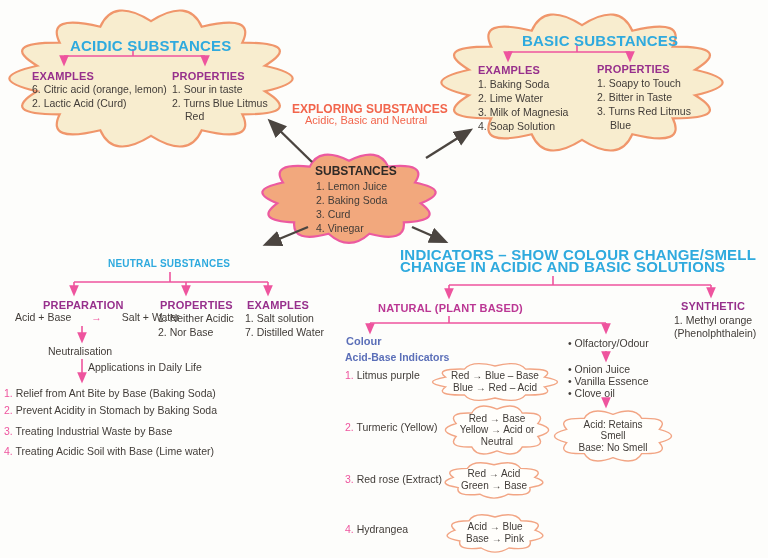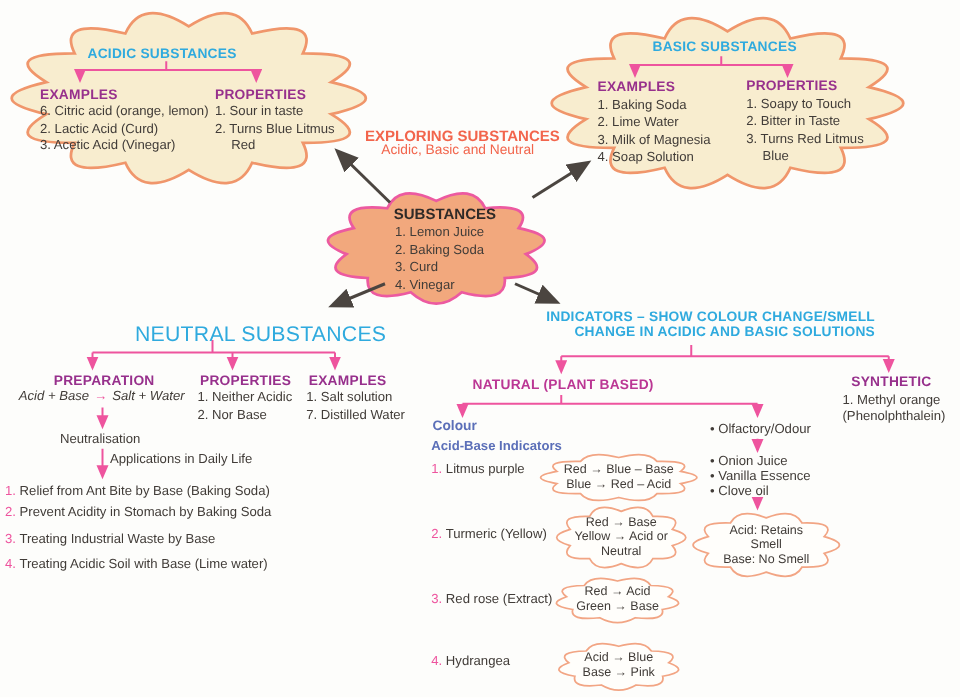--- a/index.html
+++ b/index.html
@@ -1,35 +1,35 @@
 <!DOCTYPE html>
 <html><head>
 <meta charset="utf-8">
 <style>
   * { margin:0; padding:0; box-sizing:border-box; }
   html,body { background:#ffffff; }
   body { font-family:"Liberation Sans", sans-serif; }
   .canvas { position:relative; width:768px; height:558px; background:#FDFDFB; overflow:hidden; }
   .abs { position:absolute; }
   .t  { color:#413C38; font-size:10.5px; line-height:13.6px; white-space:nowrap; }
-  .h-cyan    { color:#2FAADE; font-weight:bold; font-size:11px;  letter-spacing:.2px; white-space:nowrap; }
-  .h-cyan-lg { color:#2FAADE; font-weight:normal; font-size:17px; letter-spacing:.2px; white-space:nowrap; }
+  .h-cyan    { color:#2FAADE; font-weight:bold; font-size:15px;  letter-spacing:.2px; white-space:nowrap; }
+  .h-cyan-lg { color:#2FAADE; font-weight:bold; font-size:10px; letter-spacing:.2px; white-space:nowrap; }
   .h-purple  { color:#97308C; font-weight:bold; font-size:11px; letter-spacing:.2px; white-space:nowrap; }
   .h-magenta { color:#BB3794; font-weight:bold; font-size:11px; letter-spacing:.2px; white-space:nowrap; }
   .h-blue    { color:#5B6FB8; font-weight:bold; font-size:10.5px; white-space:nowrap; }
   .orange-b  { color:#F2654C; font-weight:bold; font-size:12px; white-space:nowrap; }
   .orange    { color:#F2654C; font-size:11px; white-space:nowrap; }
   .pink      { color:#EE549E; }
   .ink-b     { color:#2F2A27; font-weight:bold; font-size:12px; white-space:nowrap; }
   .indent    { padding-left:13px; }
   .lh14 > div { line-height:14px; }
   .cloud { display:flex; align-items:center; justify-content:center; }
   .cloud-svg { position:absolute; left:0; top:0; width:100%; height:100%; }
   .cloud-lines { position:relative; z-index:2; text-align:center; color:#413C38; font-size:10px; line-height:11.6px; white-space:nowrap; }
-  .eq { display:flex; gap:4px; align-items:center;font-style:italic; }
+  .eq { display:flex; gap:20px; align-items:center; }
   .eq .pink { font-weight:bold; }
   .ctr { text-align:right; }
   .ind-title div { line-height:11.5px; }
   .row105 { font-size:10.5px; color:#413C38; white-space:nowrap; }
 </style>
 </head>
 <body>
 
 <div class="canvas">
 
@@ -94,21 +94,20 @@
       <line x1="606" y1="351" x2="606" y2="360" marker-end="url(#mpink)"></line>
       <line x1="606" y1="399" x2="606" y2="406" marker-end="url(#mpink)"></line>
     </g>
   </svg>
 
   <div class="abs h-cyan" style="left:70px;top:37px">ACIDIC SUBSTANCES</div>
   <div class="abs h-purple" style="left:32px;top:70px">EXAMPLES</div>
   <div class="abs t" style="left:32px;top:83px">
     <div>6. Citric acid (orange, lemon)</div>
     <div>2. Lactic Acid (Curd)</div>
-    <div>3. Acetic Acid (Vinegar)</div>
   </div>
   <div class="abs h-purple" style="left:172px;top:70px">PROPERTIES</div>
   <div class="abs t" style="left:172px;top:83px">
     <div>1. Sour in taste</div>
     <div>2. Turns Blue Litmus</div>
     <div class="indent">Red</div>
   </div>
 
   <div class="abs h-cyan" style="left:522px;top:32px">BASIC SUBSTANCES</div>
   <div class="abs h-purple" style="left:478px;top:64px">EXAMPLES</div>

